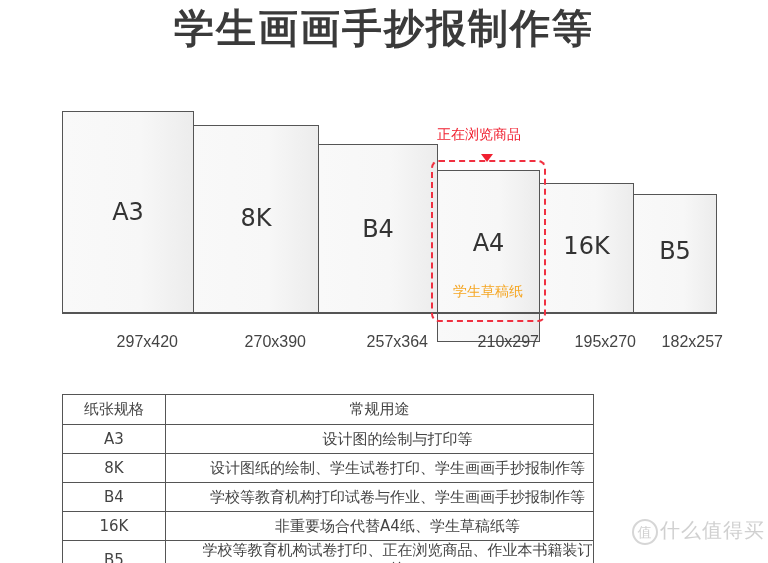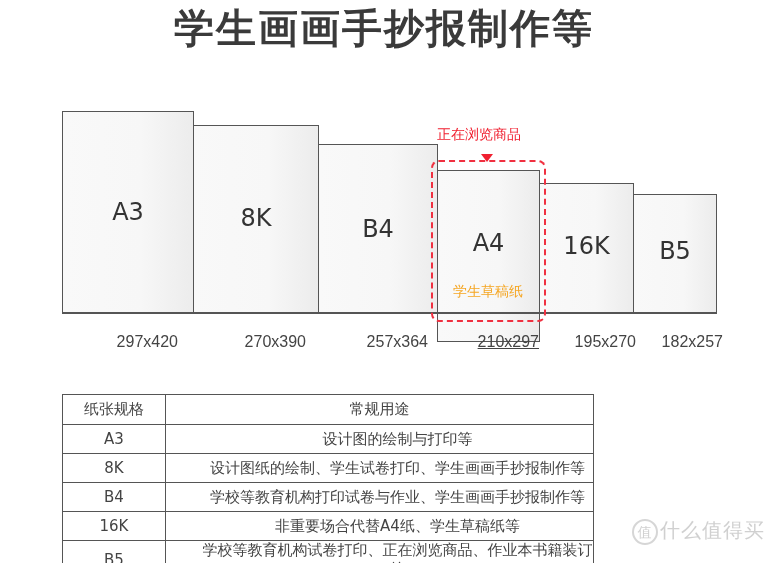--- a/index.html
+++ b/index.html
@@ -57,21 +57,21 @@
   <div class="baseline"></div>
 
   <div class="highlight"></div>
   <div class="browsing">正在浏览商品</div>
   <div class="arrow"></div>
   <div class="common">学生草稿纸</div>
 
   <div class="dim" style="left:78px;">297x420</div>
   <div class="dim" style="left:206px;">270x390</div>
   <div class="dim" style="left:328px;">257x364</div>
-  <div class="dim" style="left:439px;text-decoration:underline;">210x297</div>
+  <div class="dim" style="left:439px;">210x297</div>
   <div class="dim" style="left:536px;">195x270</div>
   <div class="dim" style="left:623px;">182x257</div>
 </div>
 
 <table class="usage">
   <tbody>
       <tr>
     <th class="c1">纸张规格</th>
     <th class="c2">常规用途</th>
   </tr>

